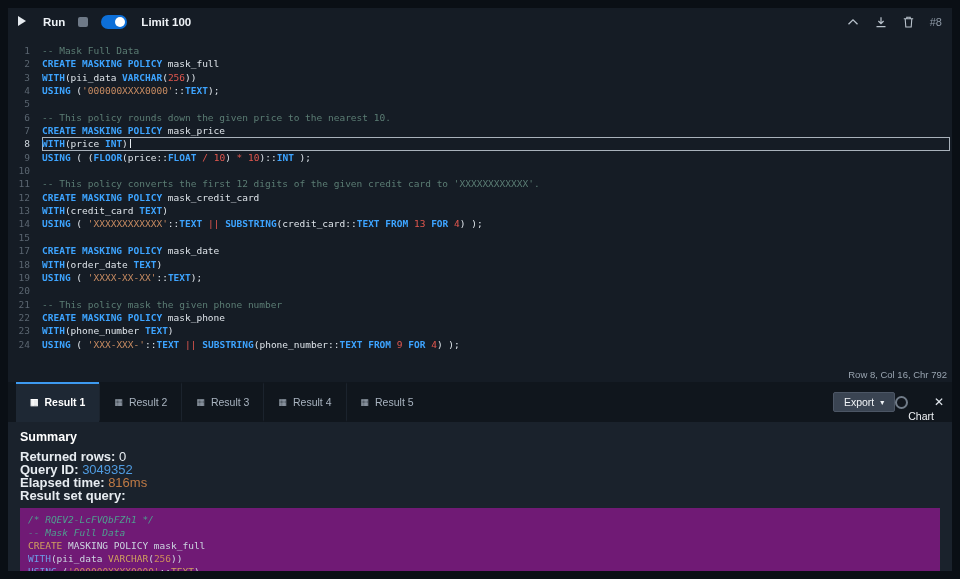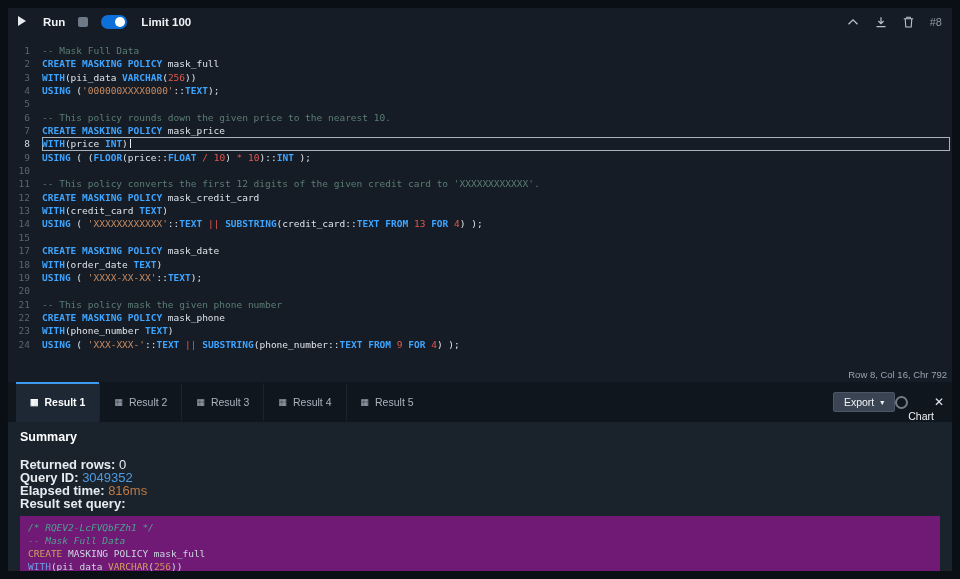--- a/index.html
+++ b/index.html
@@ -84,21 +84,21 @@
     display: flex; align-items: center; gap: 6px; cursor: pointer;
     font-family: "Liberation Sans", sans-serif;
   }
   .caret { font-size: 8px; }
   .chart-toggle { width: 13px; height: 13px; border-radius: 50%; border: 2px solid #717c89; background: #11161d; cursor: pointer; }
   .chart-label { color: #f0f3f6; font-size: 10.5px; margin-top: 28px; }
   .close-x { color: #e3e9ef; font-size: 12px; cursor: pointer; }
 
   
   .summary { flex: 1; background: #1a222c; padding: 8px 12px 0 12px; overflow: hidden; }
-  .summary-title { color: #ffffff; font-size: 12.5px; font-weight: bold; margin-bottom: 14px; }
+  .summary-title { color: #ffffff; font-size: 12.5px; font-weight: bold; margin-bottom: 6px; }
   .meta-row { font-size: 13px; color: #e7ecf1; height: 13px; line-height: 13px; }
   .meta-label { font-weight: bold; }
   .v-plain { color: #e7ecf1; }
   .v-link { color: #4f9be0; cursor: pointer; }
   .v-time { color: #bf7a45; }
   .querybox {
     margin-top: 6px; background: #701a75; padding: 5px 8px;
     font-family: "DejaVu Sans Mono", monospace; font-size: 9.5px;
     line-height: 13px; white-space: pre;
   }

